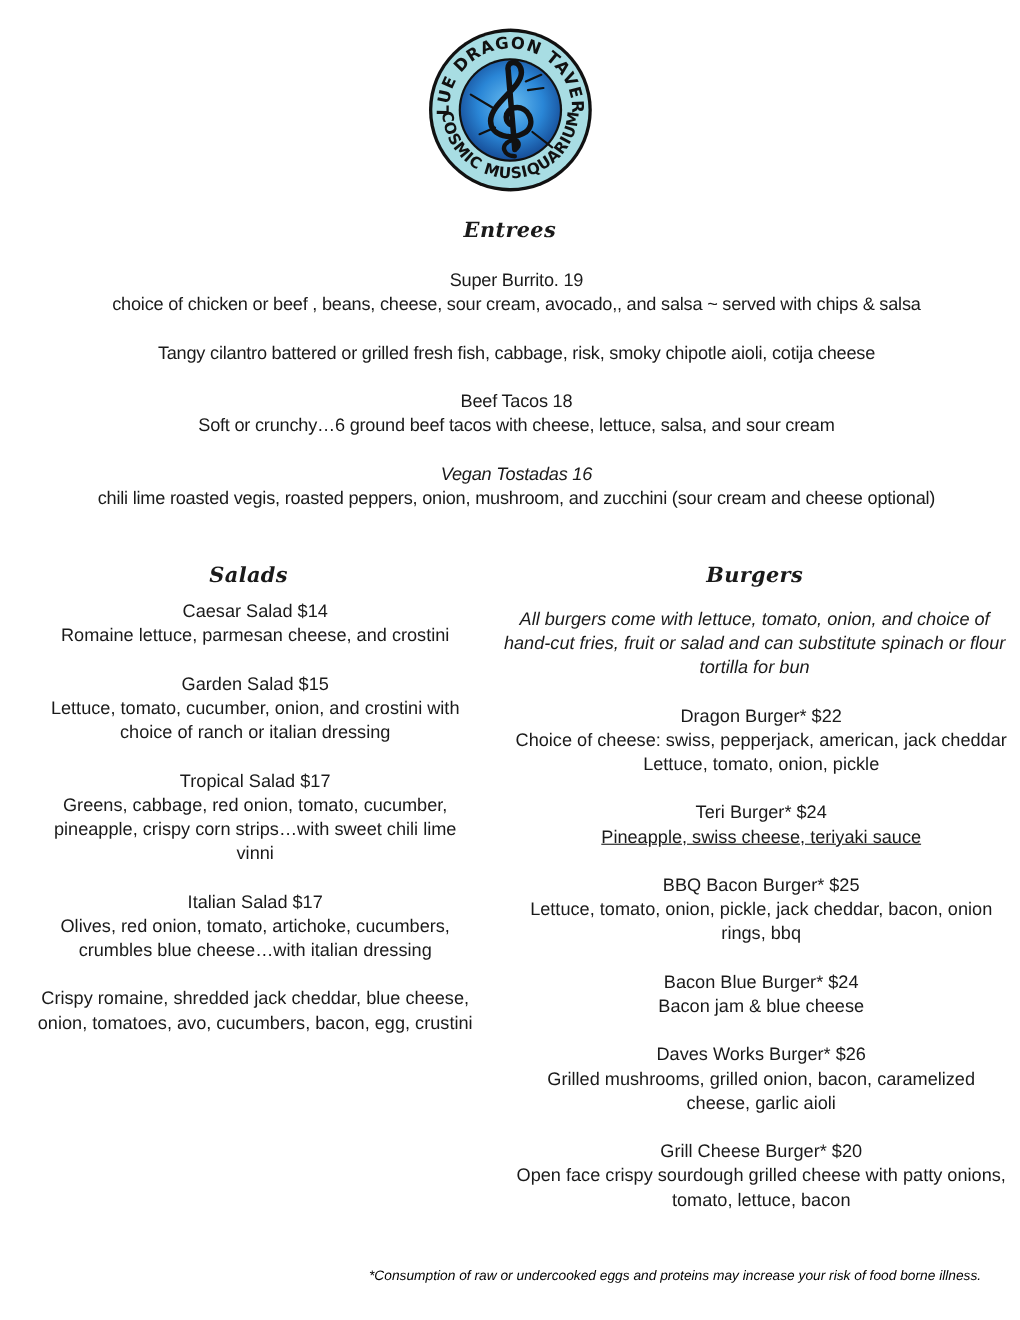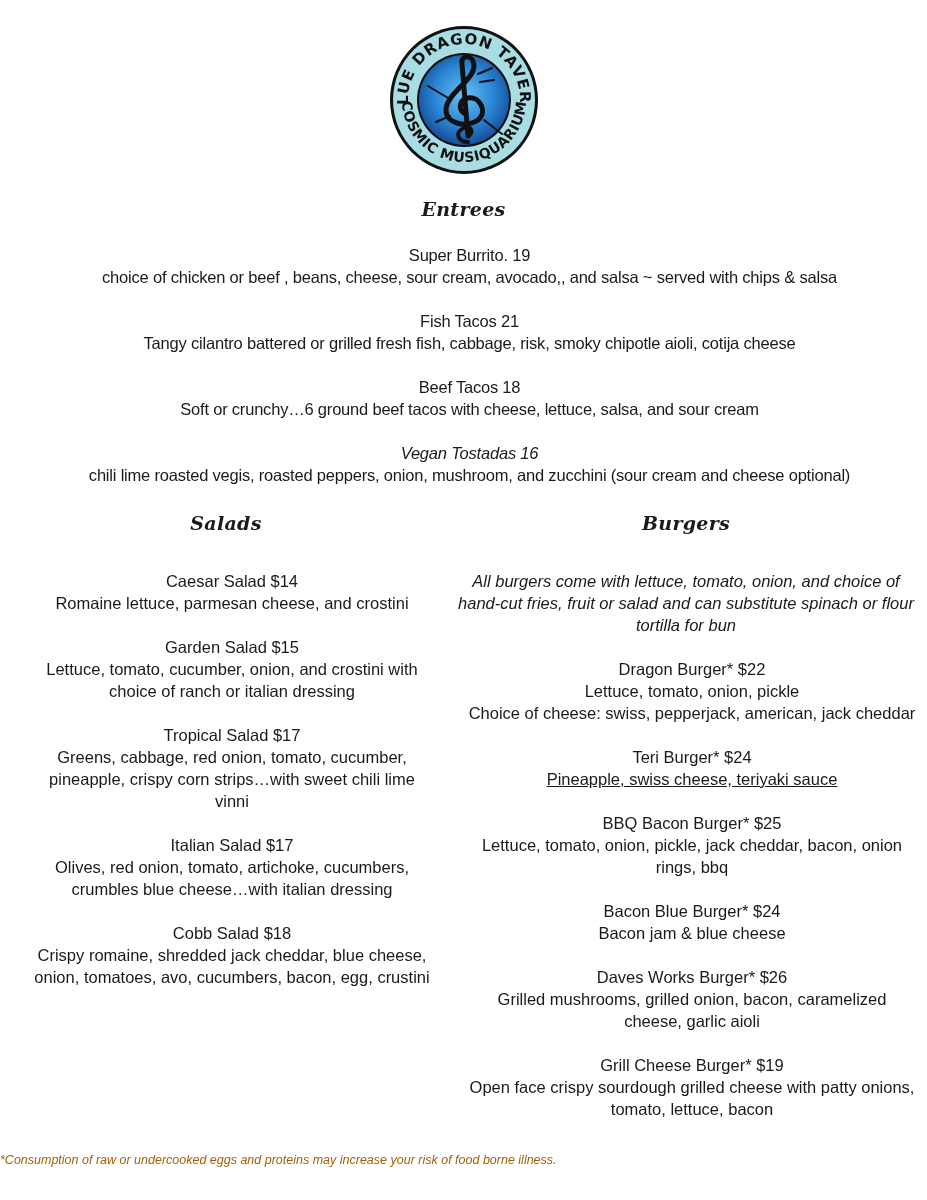--- a/index.html
+++ b/index.html
@@ -18,26 +18,26 @@
   .item .name { font-size: 16.5px; line-height: 22px; }
   .item .desc { font-size: 16.5px; line-height: 22px; }
   .item .desc.plain { font-style: normal; text-decoration: underline; }
   .entrees { position: absolute; top: 198px; left: 20px; width: 887px; }
   .entrees .section-title { margin-bottom: 24px; }
   .entrees .item { margin-bottom: 22px; }
   .entrees .item .name, .entrees .item .desc { font-size: 16.5px; letter-spacing: -0.2px; }
   .col { position: absolute; top: 512px; }
   .col-left { left: 20px; width: 412px; }
   .col-right { left: 455px; width: 462px; }
-  .col .section-title { margin-bottom: 34px; height: 24px; text-align: center; }
+  .col .section-title { margin-bottom: 9px; height: 24px; text-align: center; }
   .col .item { margin-bottom: 22px; }
   .note { font-size: 16.5px; line-height: 22px; font-style: italic; text-align: center; margin-bottom: 22px; margin-top: 16px; }
   .footer {
-    position: absolute; top: 1153px; left: 0; width: 892px; text-align: left;
-    font-size: 12.5px; font-style: italic; color: #a16207;
+    position: absolute; top: 1153px; left: 0; width: 892px; text-align: right;
+    font-size: 12.5px; font-style: italic; color: #000000;
   }
 </style>
 </head>
 <body>
 
 <div class="logo">
   <svg width="152" height="152" viewBox="0 0 152 152">
     <defs>
       <radialGradient id="cg" cx="50%" cy="45%" r="55%">
         <stop offset="0%" stop-color="#6cc0f2"></stop>
@@ -67,21 +67,20 @@
   </svg>
 </div>
 
 <div class="entrees">
   <div class="section-title">Entrees</div>
   <div class="item">
     <div class="name">Super Burrito. 19</div>
     <div class="desc">choice of chicken or beef , beans, cheese, sour cream, avocado,, and salsa ~ served with chips &amp; salsa</div>
   </div>
   <div class="item">
-    <div class="name">Fish Tacos  21</div>
     <div class="desc">Tangy cilantro battered or grilled fresh fish, cabbage, risk, smoky chipotle aioli, cotija cheese</div>
   </div>
   <div class="item">
     <div class="name">Beef Tacos  18</div>
     <div class="desc">Soft or crunchy…6 ground beef tacos with cheese, lettuce, salsa, and sour cream</div>
   </div>
   <div class="item">
     <div class="name" style="font-style:italic">Vegan Tostadas   16</div>
     <div class="desc">chili lime roasted vegis, roasted peppers, onion, mushroom, and zucchini (sour cream and cheese optional)</div>
   </div>
@@ -99,48 +98,47 @@
   </div>
   <div class="item">
     <div class="name">Tropical Salad $17</div>
     <div class="desc">Greens, cabbage, red onion, tomato, cucumber, pineapple, crispy corn strips…with sweet chili lime vinni</div>
   </div>
   <div class="item">
     <div class="name">Italian Salad $17</div>
     <div class="desc">Olives, red onion, tomato, artichoke, cucumbers, crumbles blue cheese…with italian dressing</div>
   </div>
   <div class="item">
-    <div class="name">Cobb Salad $18</div>
     <div class="desc">Crispy romaine, shredded jack cheddar, blue cheese, onion, tomatoes, avo, cucumbers, bacon, egg, crustini</div>
   </div>
 </div>
 
 <div class="col col-right">
   <div class="section-title">Burgers</div>
   <div class="note">All burgers come with lettuce, tomato, onion, and choice of hand-cut fries, fruit or salad and can substitute spinach or flour tortilla for bun</div>
   <div class="item">
     <div class="name">Dragon Burger* $22</div>
+    <div class="desc">Choice of cheese: swiss, pepperjack, american, jack cheddar</div>
     <div class="desc">Lettuce, tomato, onion, pickle</div>
-    <div class="desc">Choice of cheese: swiss, pepperjack, american, jack cheddar</div>
   </div>
   <div class="item">
     <div class="name">Teri Burger* $24</div>
     <div class="desc plain">Pineapple, swiss cheese, teriyaki sauce</div>
   </div>
   <div class="item">
     <div class="name">BBQ Bacon Burger* $25</div>
     <div class="desc">Lettuce, tomato, onion, pickle, jack cheddar, bacon, onion rings, bbq</div>
   </div>
   <div class="item">
     <div class="name">Bacon Blue Burger*  $24</div>
     <div class="desc">Bacon jam &amp; blue cheese</div>
   </div>
   <div class="item">
     <div class="name">Daves Works Burger* $26</div>
     <div class="desc">Grilled mushrooms, grilled onion, bacon, caramelized cheese, garlic aioli</div>
   </div>
   <div class="item">
-    <div class="name">Grill Cheese Burger* $19</div>
+    <div class="name">Grill Cheese Burger* $20</div>
     <div class="desc">Open face crispy sourdough grilled cheese with patty onions, tomato, lettuce, bacon</div>
   </div>
 </div>
 
 <div class="footer">*Consumption of raw or undercooked eggs and proteins may increase your risk of food borne illness.</div>
 
 </body></html>

